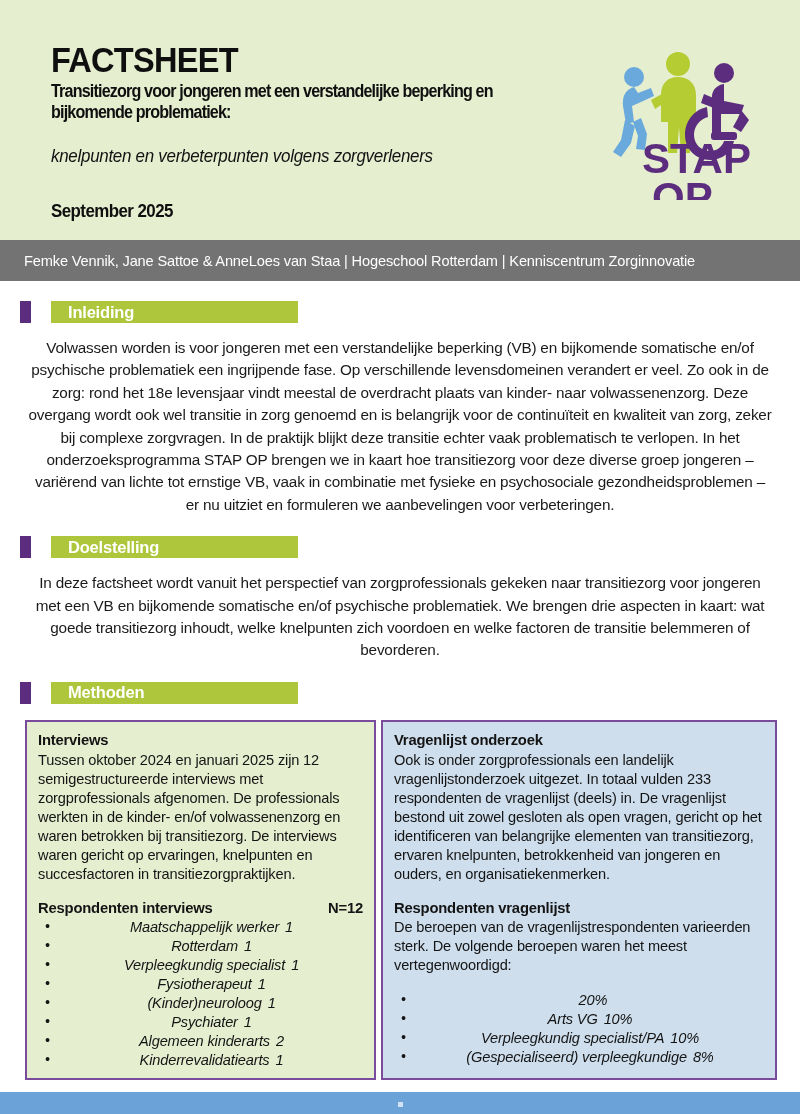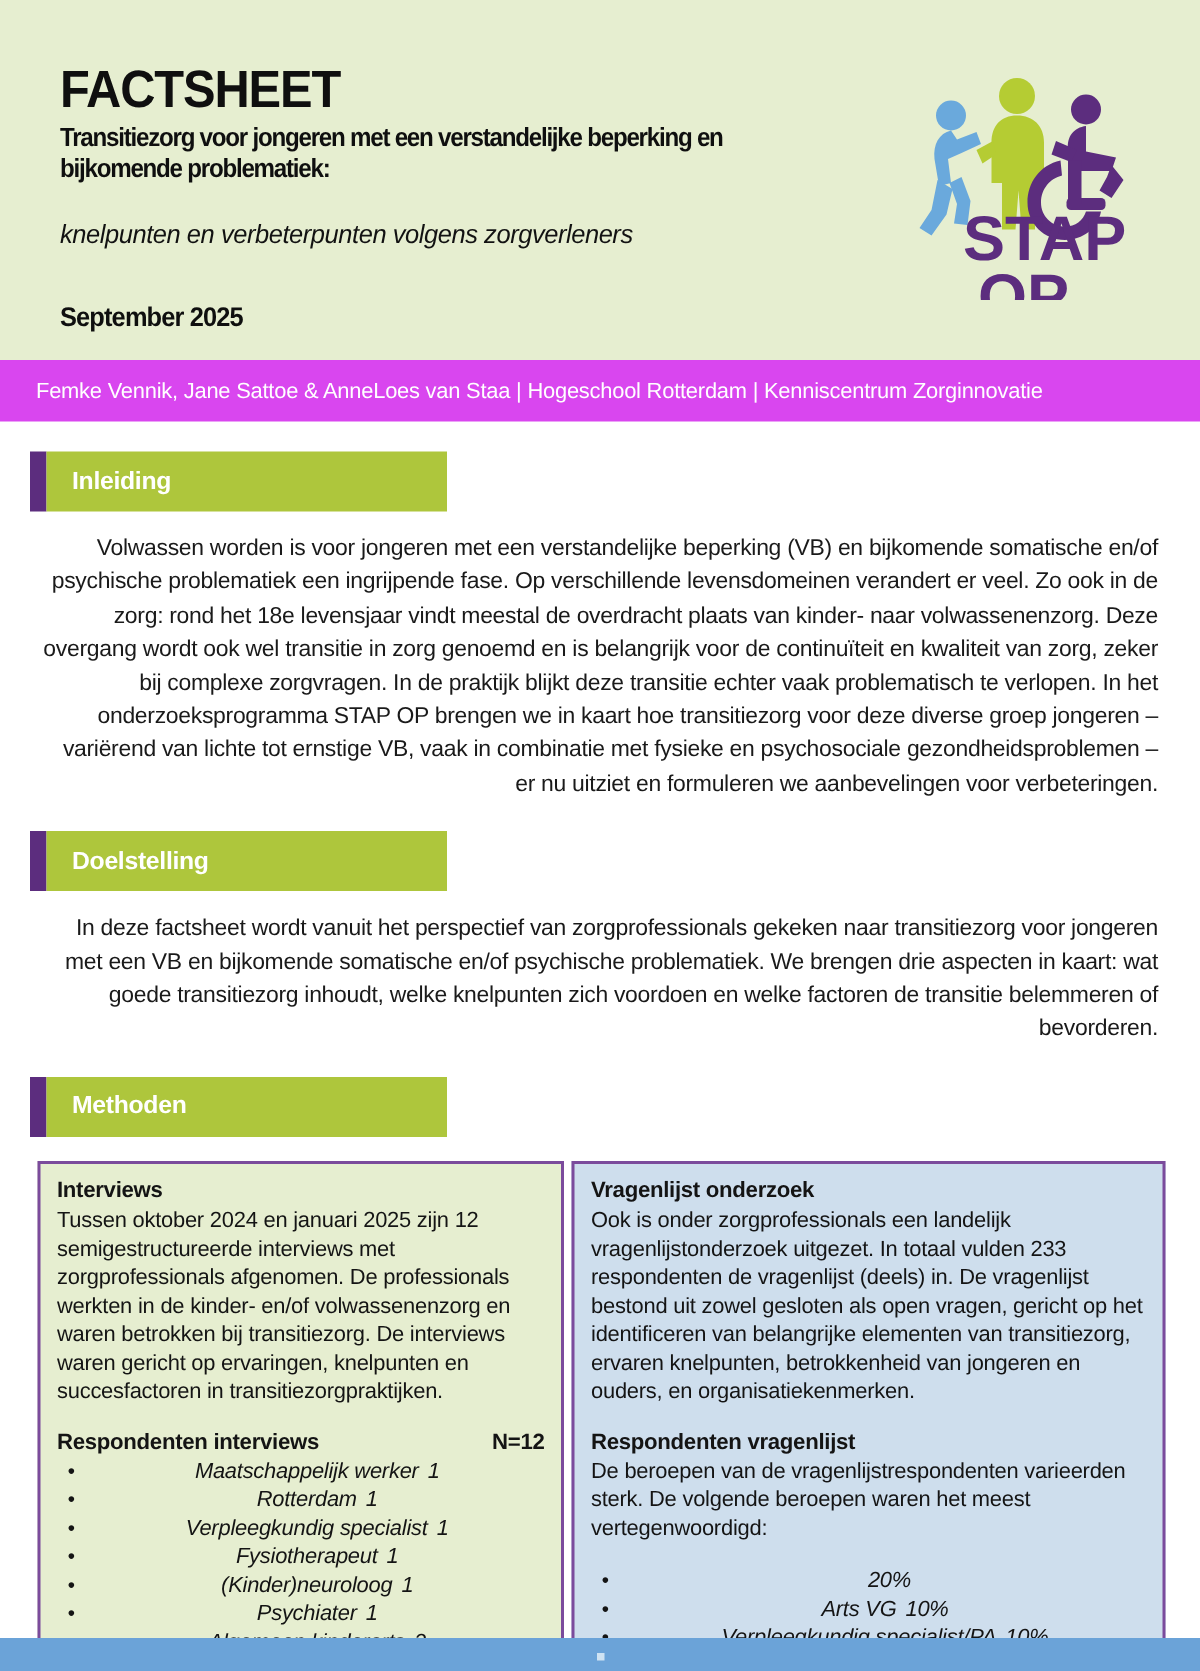--- a/index.html
+++ b/index.html
@@ -9,21 +9,21 @@
     font-family: "Liberation Sans", sans-serif;
     overflow: hidden;
   }
   .page { position: relative; width: 800px; height: 1114px; background:#fff; }
 
   
   .header {
     position: relative;
     height: 240px;
     background: #e6eed0;
-    padding: 42px 0 0 40px;
+    padding: 42px 0 0 51px;
   }
   .factsheet-title {
     font-size: 35px;
     font-weight: bold;
     letter-spacing: -0.8px;
     color: #0f0f0f;
     line-height: 1.0;
     font-stretch: condensed;
     transform: scaleX(0.93);
     transform-origin: left center;
@@ -62,35 +62,36 @@
   .logo {
     position: absolute;
     right: 32px; top: 48px;
     width: 160px; height: 152px;
   }
   .logo svg { width: 100%; height: 100%; display: block; }
 
   
   .author-bar {
     height: 41px;
-    background: #d946ef;
+    background: #737373;
     display: flex; align-items: center;
     padding-left: 24px;
   }
   .author-bar span {
     color: #ffffff;
     font-size: 14.6px;
     letter-spacing: -0.15px;
   }
 
   
   .section-head {
     display: flex; align-items: stretch;
-    width: 278px; height: 40px;
+    width: 278px; height: 22px;
     margin: 20px 0 0 20px;
+    gap: 20px;
   }
   .section-head .edge { width: 11px; background: #5c2d7e; flex: none; }
   .section-head .body {
     flex: 1; background: #aec63c;
     display: flex; align-items: center;
     padding-left: 17px;
   }
   .section-head .body span {
     color: #ffffff;
     font-size: 16.5px;
@@ -98,21 +99,21 @@
     letter-spacing: -0.2px;
   }
 
   
   .body-text {
     margin: 14px 28px 0 28px;
     font-size: 15.3px;
     line-height: 1.465;
     color: #1a1a1a;
     letter-spacing: -0.2px;
-    text-align: right;
+    text-align: center;
   }
 
   
   .boxes {
     display: flex;
     margin: 16px 22px 0 25px;
     gap: 5px;
     align-items: stretch;
   }
   .box {

